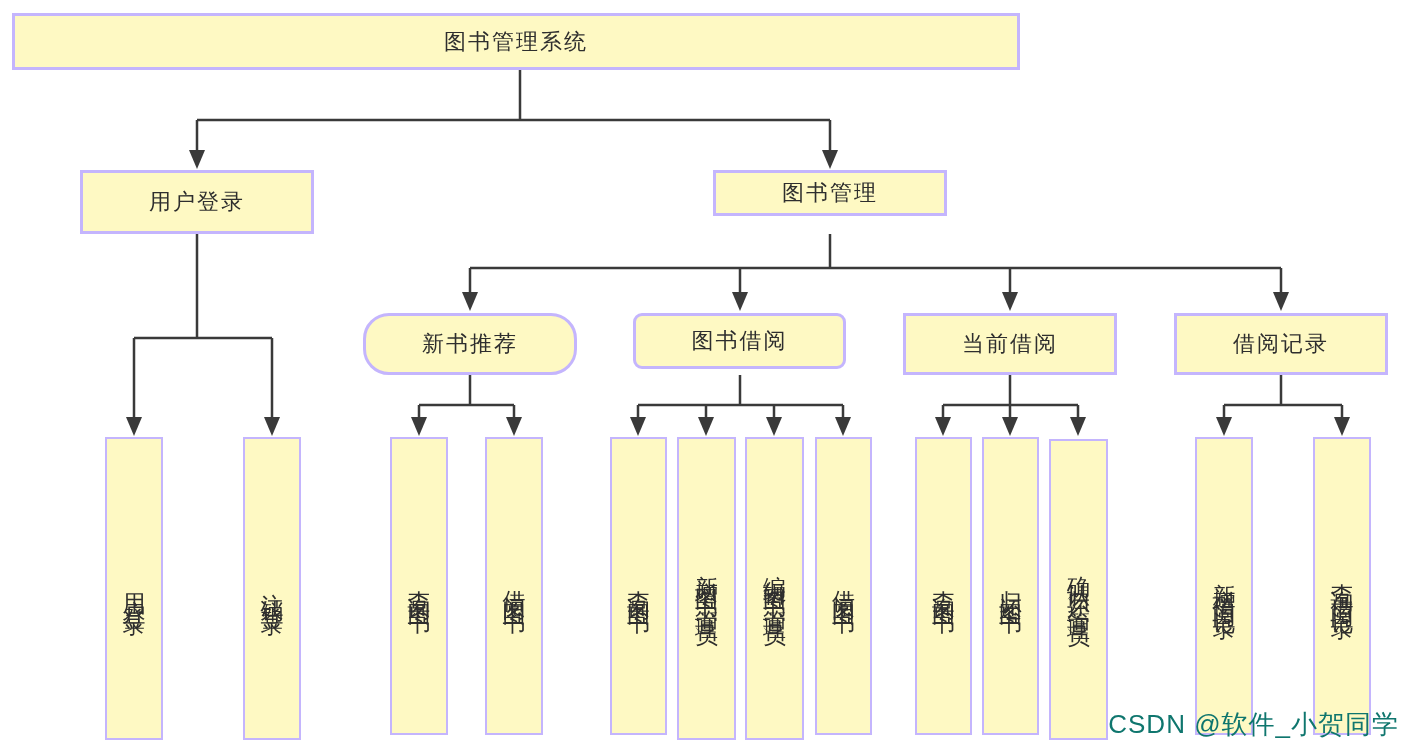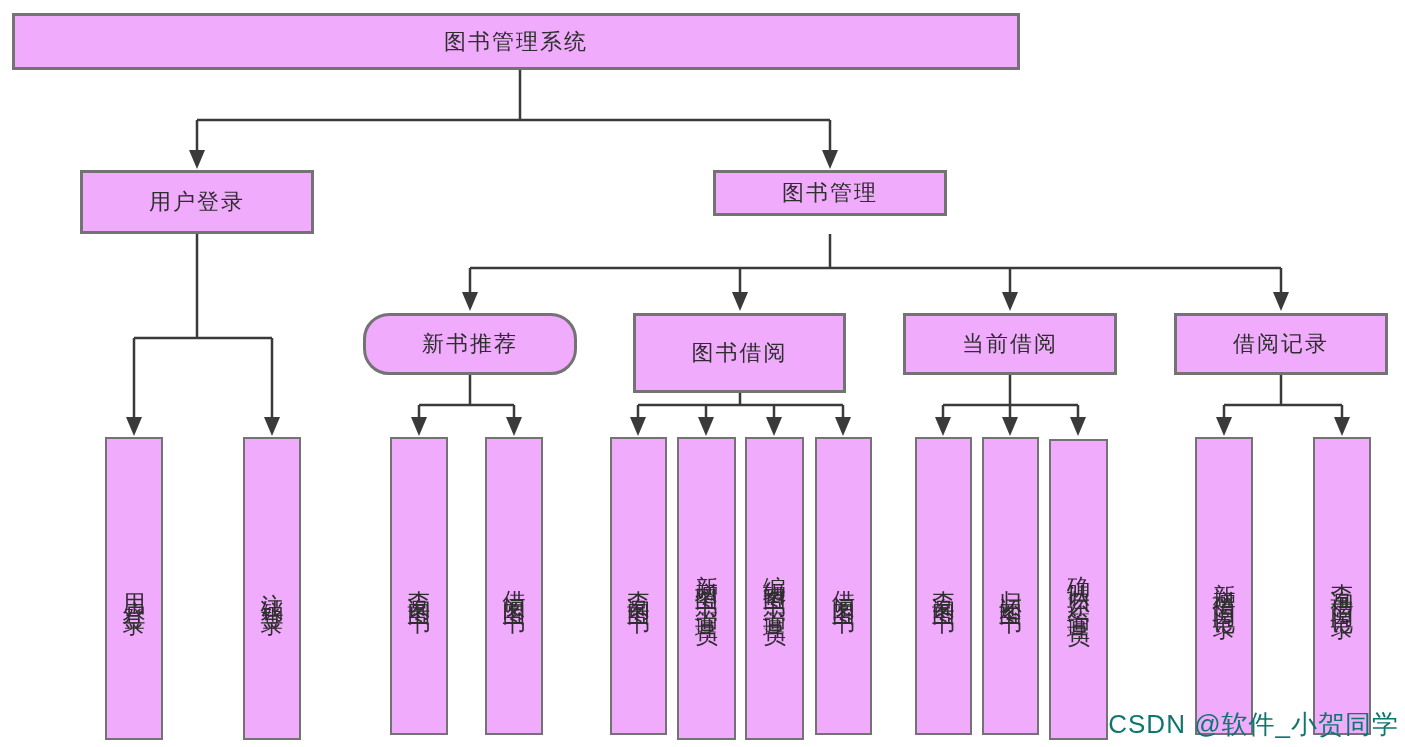--- a/index.html
+++ b/index.html
@@ -12,22 +12,22 @@
     overflow: hidden;
   }
   #wires {
     position: absolute;
     left: 0; top: 0;
     width: 1405px; height: 747px;
   }
   .node {
     position: absolute;
     box-sizing: border-box;
-    border: 3px solid #737373;
-    background: #f0abfc;
+    border: 3px solid #c4b5fd;
+    background: #fef9c3;
     color: #2e2e2e;
     display: flex;
     align-items: center;
     justify-content: center;
     text-align: center;
   }
   .node.h {
     font-size: 22px;
     letter-spacing: 2px;
     white-space: nowrap;
@@ -115,21 +115,21 @@
       <polygon points="1334,417 1350,417 1342,436"></polygon>
     </g>
   </svg>
 
   <div class="node h" style="left:12px; top:13px; width:1008px; height:57px;">图书管理系统</div>
 
   <div class="node h" style="left:80px; top:170px; width:234px; height:64px;">用户登录</div>
   <div class="node h" style="left:713px; top:170px; width:234px; height:46px;">图书管理</div>
 
   <div class="node h" style="left:363px; top:313px; width:214px; height:62px;border-radius:26px;">新书推荐</div>
-  <div class="node h" style="left:633px; top:313px; width:213px; height:80px;">图书借阅</div>
+  <div class="node h" style="left:633px; top:313px; width:213px; height:56px;border-radius:9px;">图书借阅</div>
   <div class="node h" style="left:903px; top:313px; width:214px; height:62px;text-align:center;">当前借阅</div>
   <div class="node h" style="left:1174px; top:313px; width:214px; height:62px;">借阅记录</div>
 
   <div class="node v" style="left:105px; top:437px; width:58px; height:303px;">用户登录</div>
   <div class="node v" style="left:243px; top:437px; width:58px; height:303px;">注销登录</div>
 
   <div class="node v" style="left:390px; top:437px; width:58px; height:298px;">查询图书</div>
   <div class="node v" style="left:485px; top:437px; width:58px; height:298px;">借阅图书</div>
 
   <div class="node v" style="left:610px; top:437px; width:57px; height:298px;">查询图书</div>

